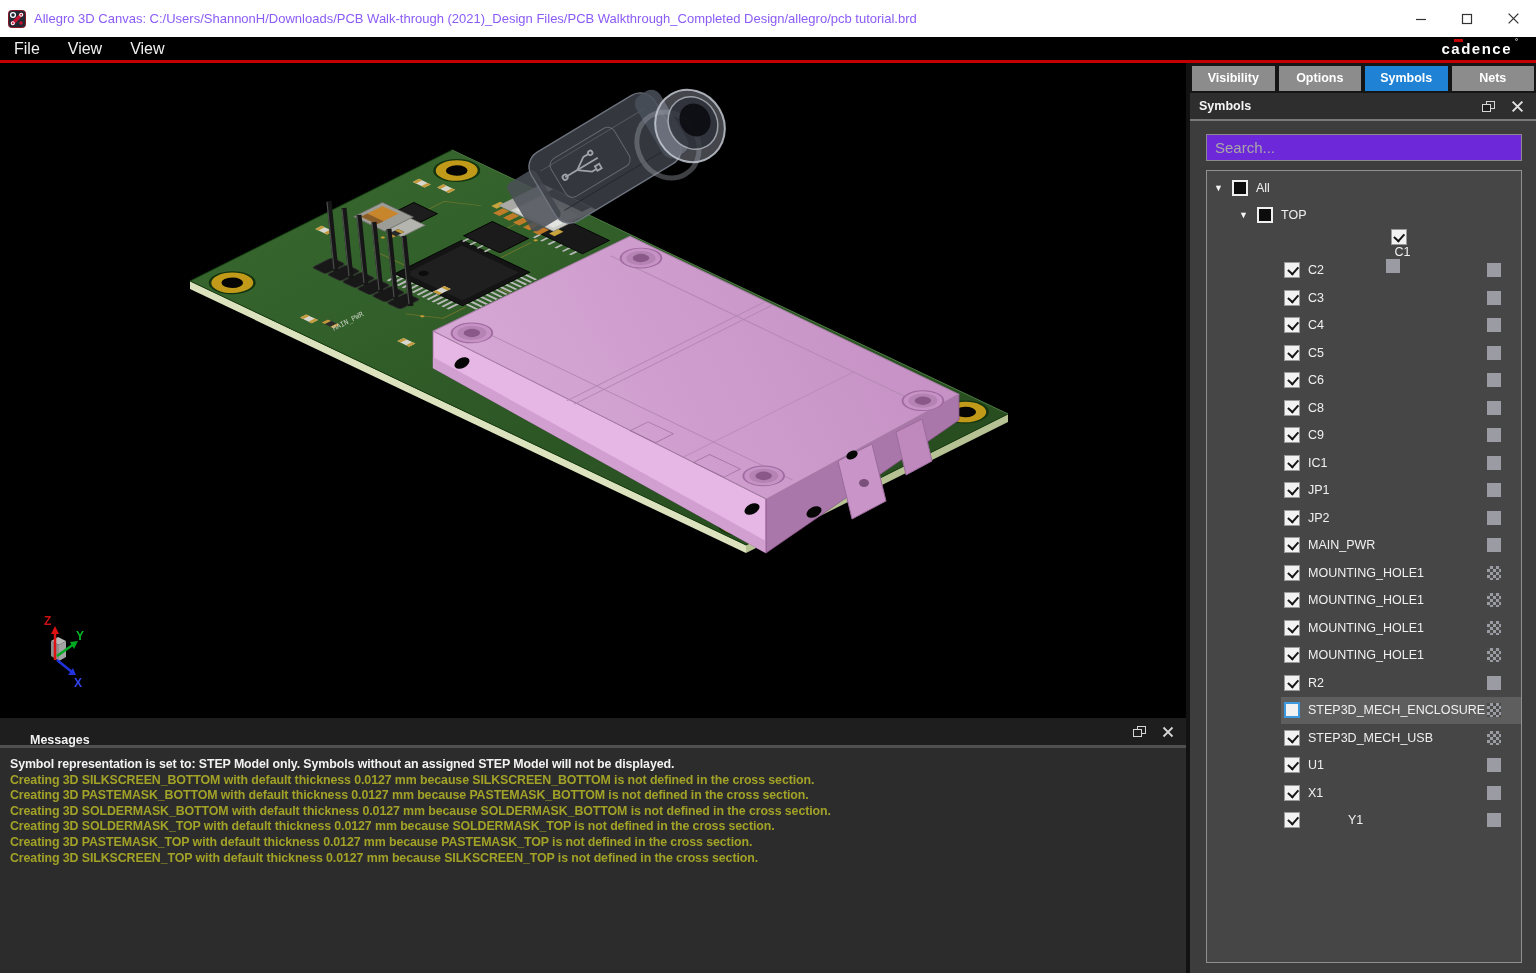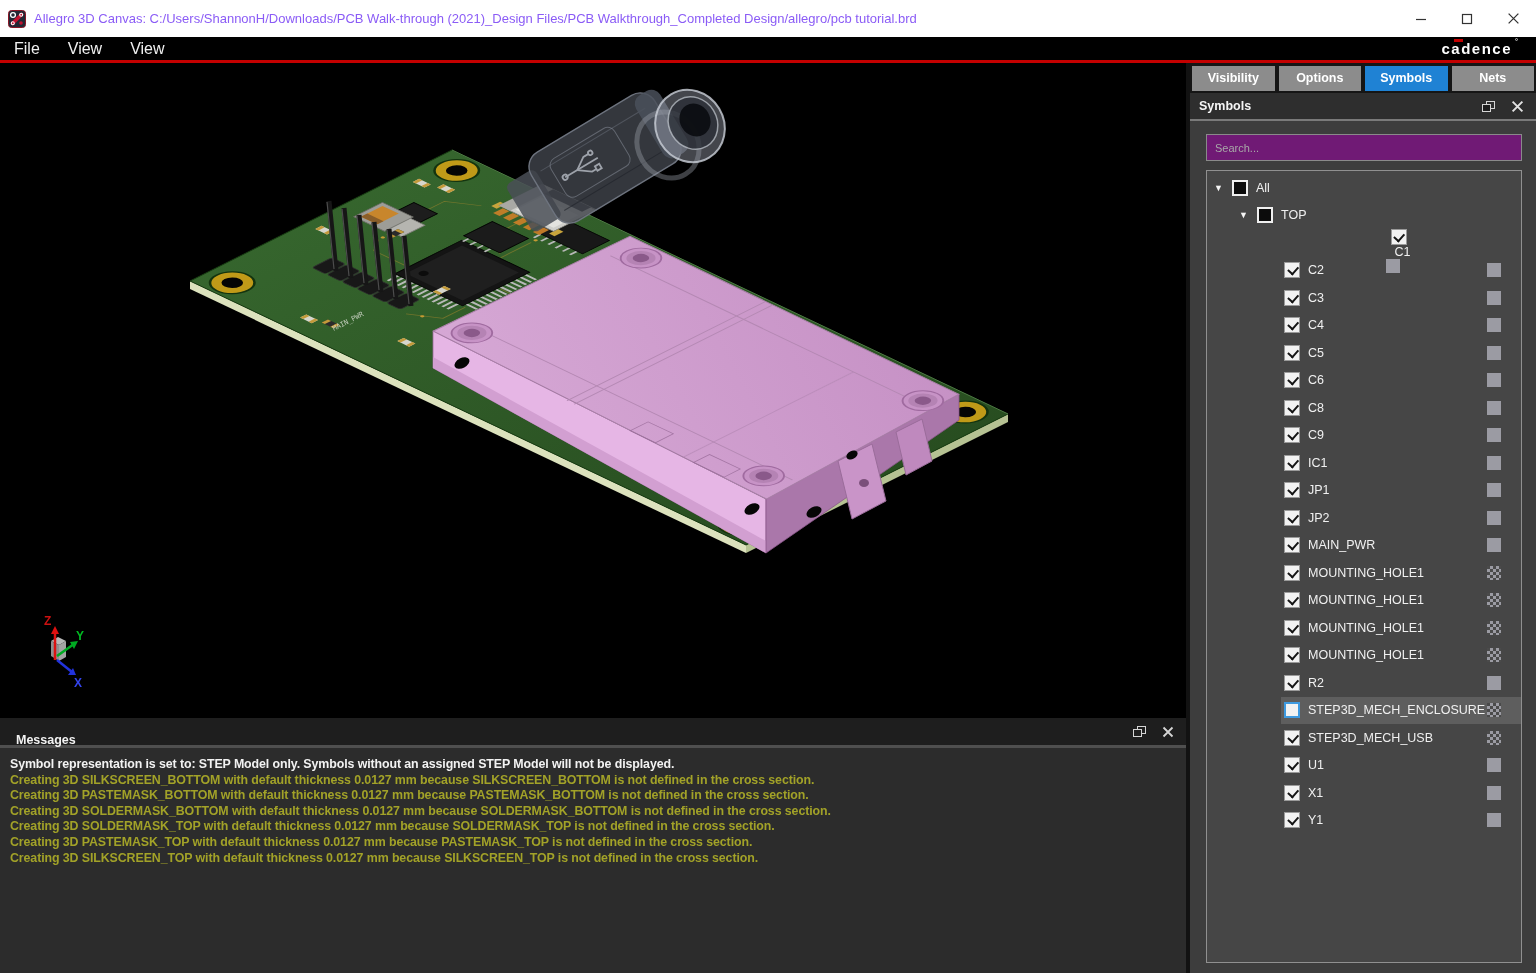--- a/index.html
+++ b/index.html
@@ -23,40 +23,40 @@
   
   .main { display:flex; height:910px; }
   .left-col { width:1186px; display:flex; flex-direction:column; }
   .canvas3d { height:655px; background:var(--canvas-bg,#000); position:relative; }
   .canvas3d svg { display:block; }
 
   
   .messages { flex:1; background:var(--message-bg,#2c2c2c); display:flex; flex-direction:column; }
   .msg-header { height:30px; background:#1e1e1e; border-bottom:3px solid #4f4f4f;
                 display:flex; align-items:center; }
-  .msg-title { color:#f2f2f2; font-size:12.5px; font-weight:700; padding-left:16px;margin-top:16px; }
+  .msg-title { color:#f2f2f2; font-size:12.5px; font-weight:700; padding-left:30px;margin-top:16px; }
   .panel-icons { margin-left:auto; display:flex; align-items:center; gap:16px; margin-right:12px; }
   .float-ic { position:relative; width:13px; height:11px; }
   .float-ic .b1 { position:absolute; right:0; top:0; width:9px; height:8px; border:1.4px solid #d5d5d5; }
   .float-ic .b2 { position:absolute; left:0; bottom:0; width:9px; height:8px; border:1.4px solid #d5d5d5; background:#1e1e1e; }
   .msg-body { padding:9px 10px 0 10px; font-size:12.4px; font-weight:700; line-height:15.6px; letter-spacing:-0.1px; }
   .msg-info { color:var(--info-text,#f2f2f2); }
   .msg-warn { color:var(--warning-text,#a2a228); }
 
   
   .right-col { width:420px; background:var(--panel-bg,#3d3d3d); border-left:4px solid #121212;
                display:flex; flex-direction:column; }
   .tabs { display:flex; gap:4px; padding:3px 2px 2px 2px; background:#151515; }
   .tab { flex:1; height:25px; line-height:25px; text-align:center; color:#fff; font-size:12.5px;
          font-weight:700; background:var(--tab-inactive,#8c8c8c); }
   .tab.active { background:var(--accent-blue,#1f82d4); }
   .panel-titlebar { height:28px; background:#2e2e2e; border-bottom:2px solid #7a7a7a; display:flex; align-items:center; }
   .panel-title { color:#f5f5f5; font-size:12.5px; font-weight:700; padding-left:9px; }
-  .search { margin:13px 14px 0 16px; height:27px; background:#701a75; border:1px solid #8a8a8a;
-            color:#d5d5d5; font-size:11px; padding:0 8px; width:calc(100% - 30px);
+  .search { margin:13px 14px 0 16px; height:27px; background:#6d28d9; border:1px solid #8a8a8a;
+            color:#d5d5d5; font-size:15px; padding:0 8px; width:calc(100% - 30px);
             font-family:"Liberation Sans","DejaVu Sans",sans-serif; }
   .search::placeholder { color:#a8a8a8; opacity:1; }
   .tree { margin:9px 14px 10px 16px; flex:1; background:var(--tree-bg,#464646);
           border:1px solid #909090; overflow:hidden; padding-top:3px; }
   .tree-row { height:27.5px; display:flex; align-items:center; color:#f0f0f0; font-size:12.5px; }
   .tree-row.selected { background:linear-gradient(to right, transparent 74px, #5e5e5e 74px); }
   .expander { width:18px; color:#f5f5f5; font-size:9px; flex:0 0 auto; }
   .cb { width:16px; height:16px; margin-right:8px; flex:0 0 auto; position:relative; }
   .cb.checked { background:#f2f2f2; border:1px solid #9a9a9a; }
   .cb.checked::after { content:""; position:absolute; left:2.5px; top:3px; width:8px; height:4.5px;
@@ -585,21 +585,21 @@
           <span class="row-label">U1</span>
           <span class="row-spacer"></span>
           <span class="swatch solid"></span>
         </div>
         <div class="tree-row" style="padding-left: 77px;">
           <span class="cb checked"></span>
           <span class="row-label">X1</span>
           <span class="row-spacer"></span>
           <span class="swatch solid"></span>
         </div>
-        <div class="tree-row" style="padding-left: 77px;">
+        <div class="tree-row" style="padding-left: 77px; gap: 40px;">
           <span class="cb checked"></span>
           <span class="row-label">Y1</span>
           <span class="row-spacer"></span>
           <span class="swatch solid"></span>
         </div>
       </div>
   </div>
 </div>
 
 </body></html>

